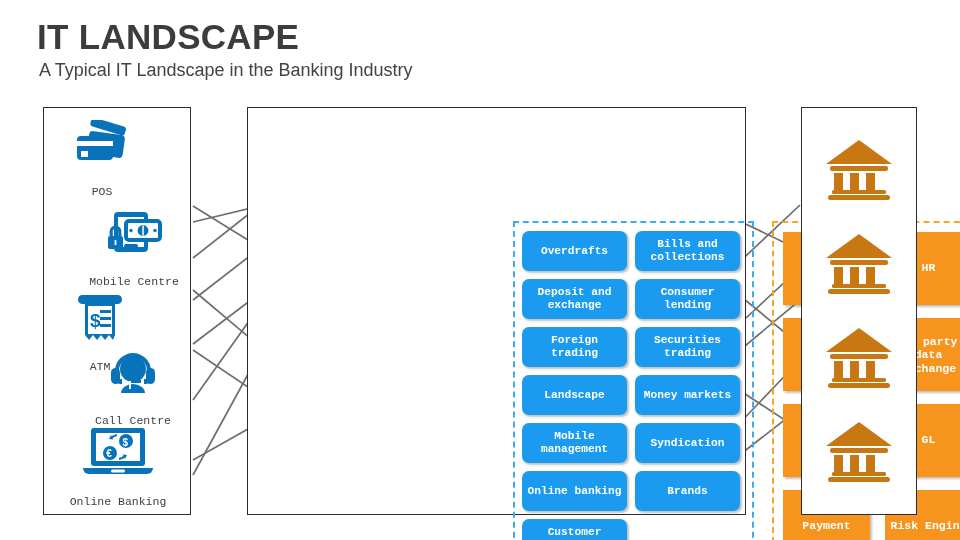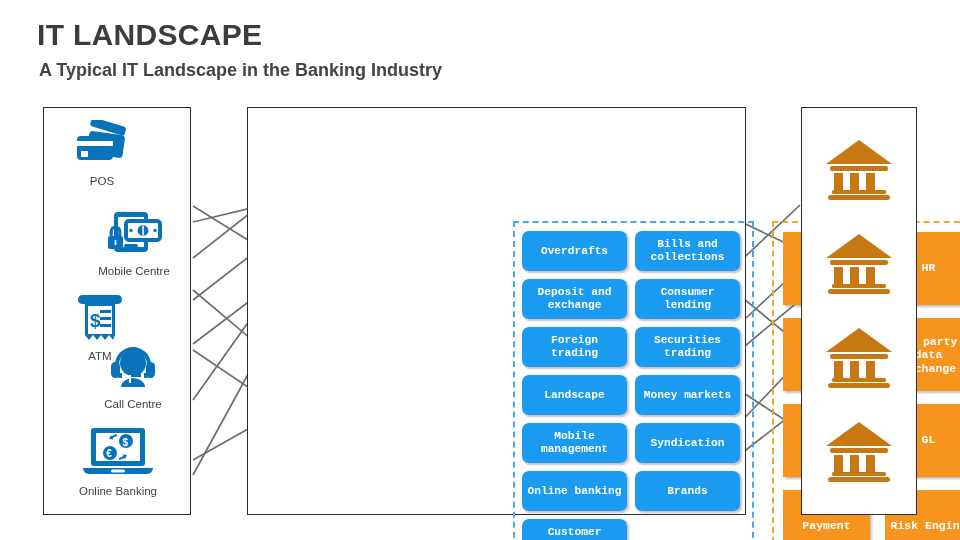--- a/index.html
+++ b/index.html
@@ -6,26 +6,26 @@
   body{
     width:960px;height:540px;background:#ffffff;
     font-family:"Liberation Sans", sans-serif;
     color:#3f3f3f;overflow:hidden;position:relative;
   }
   #slide{position:absolute;inset:0;width:960px;height:540px;}
 
   
   #title{
     position:absolute;left:37px;top:18px;
-    font-size:30px;font-weight:bold;letter-spacing:.3px;
+    font-size:35px;font-weight:bold;letter-spacing:.3px;
     color:#3c3c3b;line-height:1.1;
   }
   #subtitle{
     position:absolute;left:39px;top:60px;
-    font-size:18px;font-weight:bold;color:#434343;
+    font-size:18px;font-weight:normal;color:#434343;
   }
 
   
   .panel{position:absolute;border:1.2px solid #2b2b2b;background:#ffffff;box-sizing:border-box;}
   #channels-panel{left:43px;top:107px;width:148px;height:408px;}
   #core-panel{left:247px;top:107px;width:499px;height:408px;font-family:Liberation Mono, monospace;}
   #institutions-panel{left:801px;top:107px;width:116px;height:408px;}
 
   
   .dashed-group{position:absolute;box-sizing:border-box;}
@@ -61,27 +61,27 @@
     display:flex;align-items:center;justify-content:center;text-align:center;
     padding:0 4px;
   }
   #sys-col-left{left:9px;}
   #sys-col-right{left:111px;}
   .sys sup{font-size:8px;vertical-align:super;}
 
   
   .channel{position:absolute;text-align:center;}
   .channel .lbl{
-    font-size:11.5px;color:#3f3f3f;line-height:1.15;margin-top:1px;
-    font-family:Liberation Sans, sans-serif;
+    font-size:11.5px;color:#3f3f3f;line-height:1.15;margin-top:11px;
+    font-family:Liberation Mono, monospace;
   }
   #ch-pos{left:8px;top:12px;width:100px;}
   #ch-mobile{left:40px;top:100px;width:100px;}
   #ch-atm{left:6px;top:185px;width:100px;}
-  #ch-call{left:34px;top:237px;width:110px;}
+  #ch-call{left:34px;top:243px;width:110px;}
   #ch-online{left:8px;top:318px;width:132px;}
 
   
   .inst{position:absolute;left:50%;transform:translateX(-50%);}
   #inst-0{top:30px;}
   #inst-1{top:124px;}
   #inst-2{top:218px;}
   #inst-3{top:312px;}
 
   

